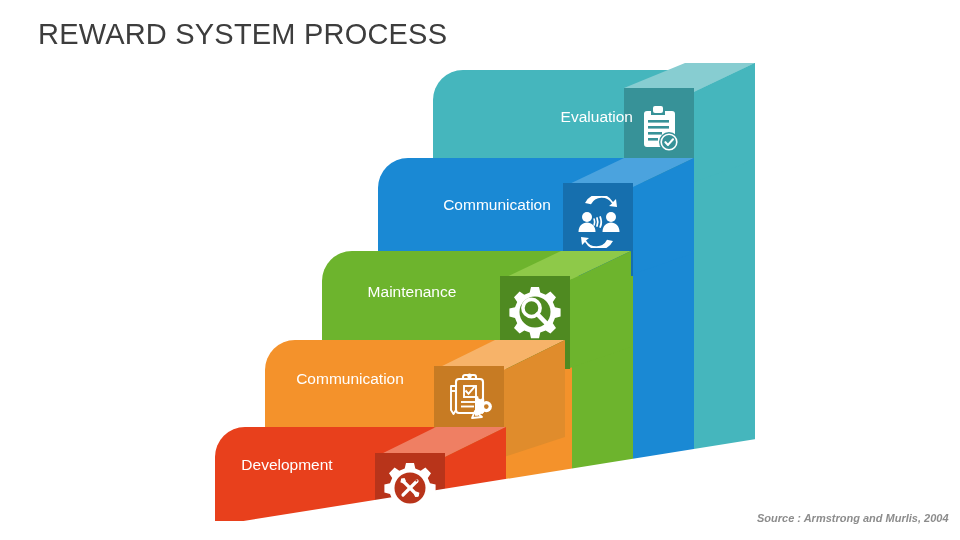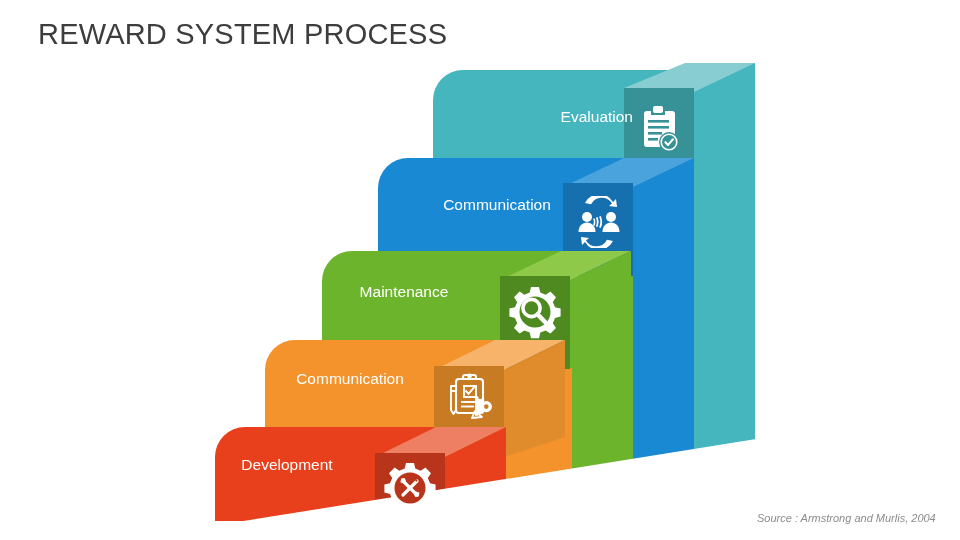--- a/index.html
+++ b/index.html
@@ -22,21 +22,21 @@
     font-weight: normal;
     letter-spacing: 0.2px;
     color: #3d3d3d;
     white-space: nowrap;
   }
   #source-note {
     position: absolute;
     left: 757px; top: 512px;
     font-size: 11px;
     font-style: italic;
-    font-weight: normal;
+    font-weight: bold;
     color: #8c8c8c;
     white-space: nowrap;
   }
   #stair {
     position: absolute;
     left: 0; top: 0;
     width: 960px; height: 540px;
   }
   #stair svg { display: block; width: 960px; height: 540px; }
   .step-label {
@@ -140,21 +140,21 @@
 
       <polygon points="200,540 960,540 960,430 760,440 200,540" fill="#ffffff"></polygon>
       <polygon points="200,528 768,437 790,437 790,540 200,540" fill="#ffffff"></polygon>
     </svg>
   </div>
 
   <div class="step-label" style="left:433px; top:108px; width:200px;text-align:right;">Evaluation</div>
 
   <div class="step-label" style="left:378px; top:196px; width:195px;padding-left:43px;">Communication</div>
 
-  <div class="step-label" style="left:314px; top:283px; width:180px;">Maintenance</div>
+  <div class="step-label" style="left:322px; top:283px; width:180px;">Maintenance</div>
 
   <div class="step-label" style="left:265px; top:370px; width:170px;">Communication</div>
 
   <div class="step-label" style="left:215px; top:456px; width:144px;">Development</div>
 
   <div class="cube-icon" style="left:636px; top:105px;">
     <svg width="46" height="50" viewBox="0 0 46 50">
       <g fill="#ffffff">
         <rect x="17" y="1" width="10" height="7" rx="2"></rect>
         <path d="M8 6 h7 v4 h14 v-4 h7 a3 3 0 0 1 3 3 v30 a3 3 0 0 1 -3 3 h-25 a3 3 0 0 1 -3 -3 v-30 a3 3 0 0 1 3 -3 z"></path>

